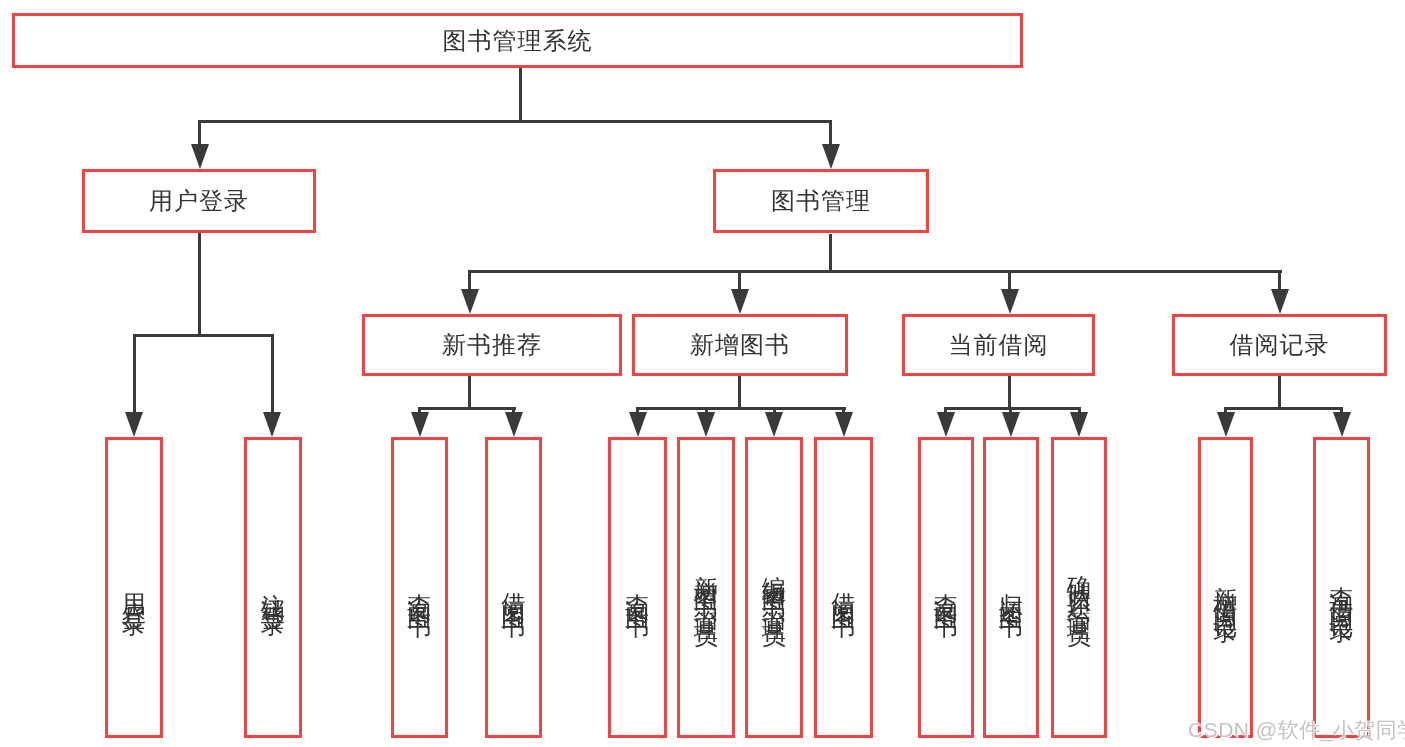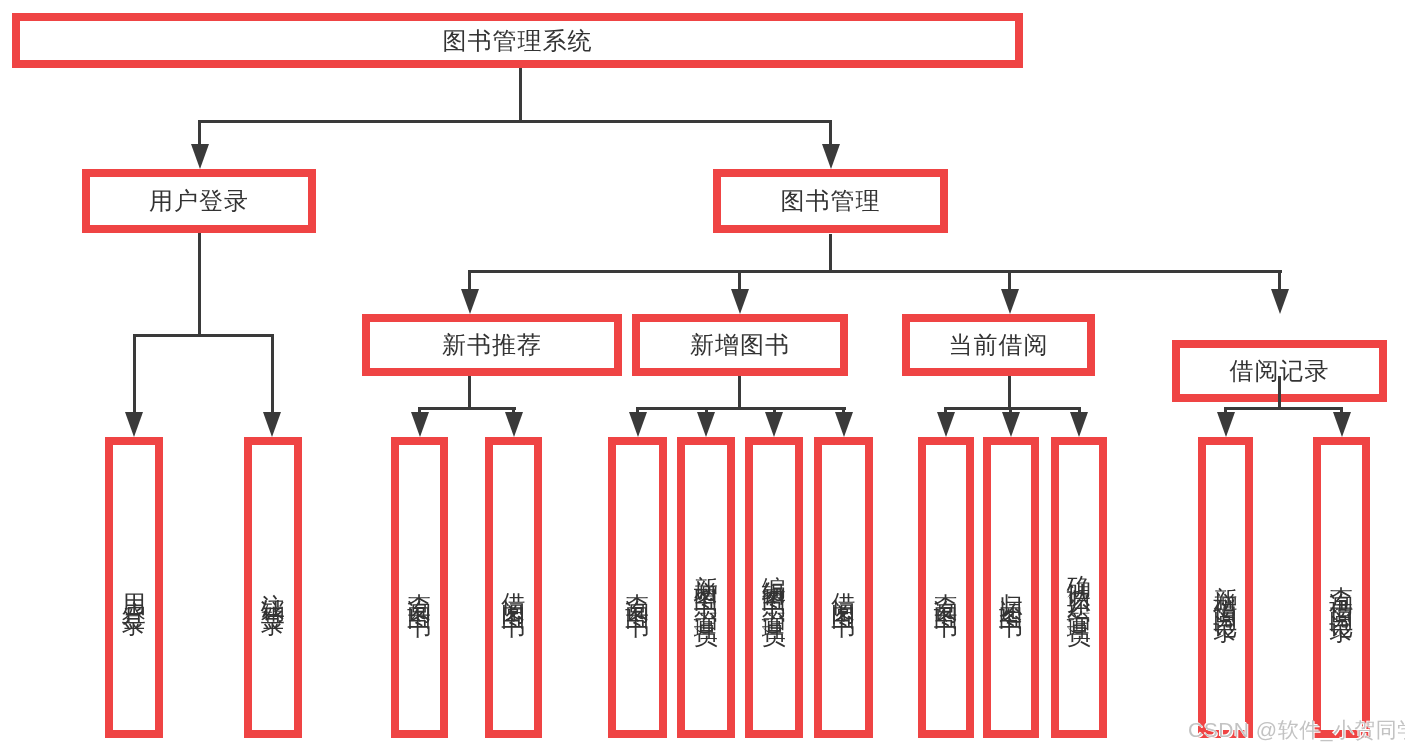--- a/index.html
+++ b/index.html
@@ -8,44 +8,44 @@
     width: 1405px;
     height: 747px;
     background: #ffffff;
     font-family: "Liberation Sans", "DejaVu Sans", sans-serif;
     color: #333333;
     overflow: hidden;
   }
   .box {
     position: absolute;
     box-sizing: border-box;
-    border: 8px solid #ef4444;
+    border: 3px solid #ef4444;
     background: #ffffff;
     display: flex;
     align-items: center;
     justify-content: center;
     font-size: 24px;
     color: #333333;
   }
   .hlabel { letter-spacing: 1px; white-space: nowrap; }
   .vbox > span {
     writing-mode: vertical-rl;
     text-orientation: mixed;
     letter-spacing: 7px;
     line-height: 1.15;
     white-space: nowrap;
   }
   
   .n-root  { left: 12px;   top: 13px;  width: 1011px; height: 55px; }
   .n-login { left: 82px;   top: 169px; width: 234px;  height: 64px; }
-  .n-mgmt  { left: 713px;  top: 169px; width: 235px;  height: 64px; }
+  .n-mgmt  { left: 713px;  top: 169px; width: 216px;  height: 64px; }
   .n-l3a   { left: 362px;  top: 314px; width: 260px;  height: 62px; }
   .n-l3b   { left: 632px;  top: 314px; width: 216px;  height: 62px; }
   .n-l3c   { left: 902px;  top: 314px; width: 193px;  height: 62px; }
-  .n-l3d   { left: 1172px; top: 314px; width: 215px;  height: 62px; margin-top: 26px; }
+  .n-l3d   { left: 1172px; top: 314px; width: 215px;  height: 62px; }
   .leaf    { top: 437px; height: 301px; }
   .lf-a1 { left: 105px;  width: 58px; }
   .lf-a2 { left: 244px;  width: 58px; }
   .lf-b1 { left: 391px;  width: 57px; }
   .lf-b2 { left: 485px;  width: 57px; }
   .lf-c1 { left: 608px;  width: 59px; }
   .lf-c2 { left: 677px;  width: 58px; }
   .lf-c3 { left: 745px;  width: 58px; }
   .lf-c4 { left: 814px;  width: 59px; }
   .lf-d1 { left: 918px;  width: 56px; }

